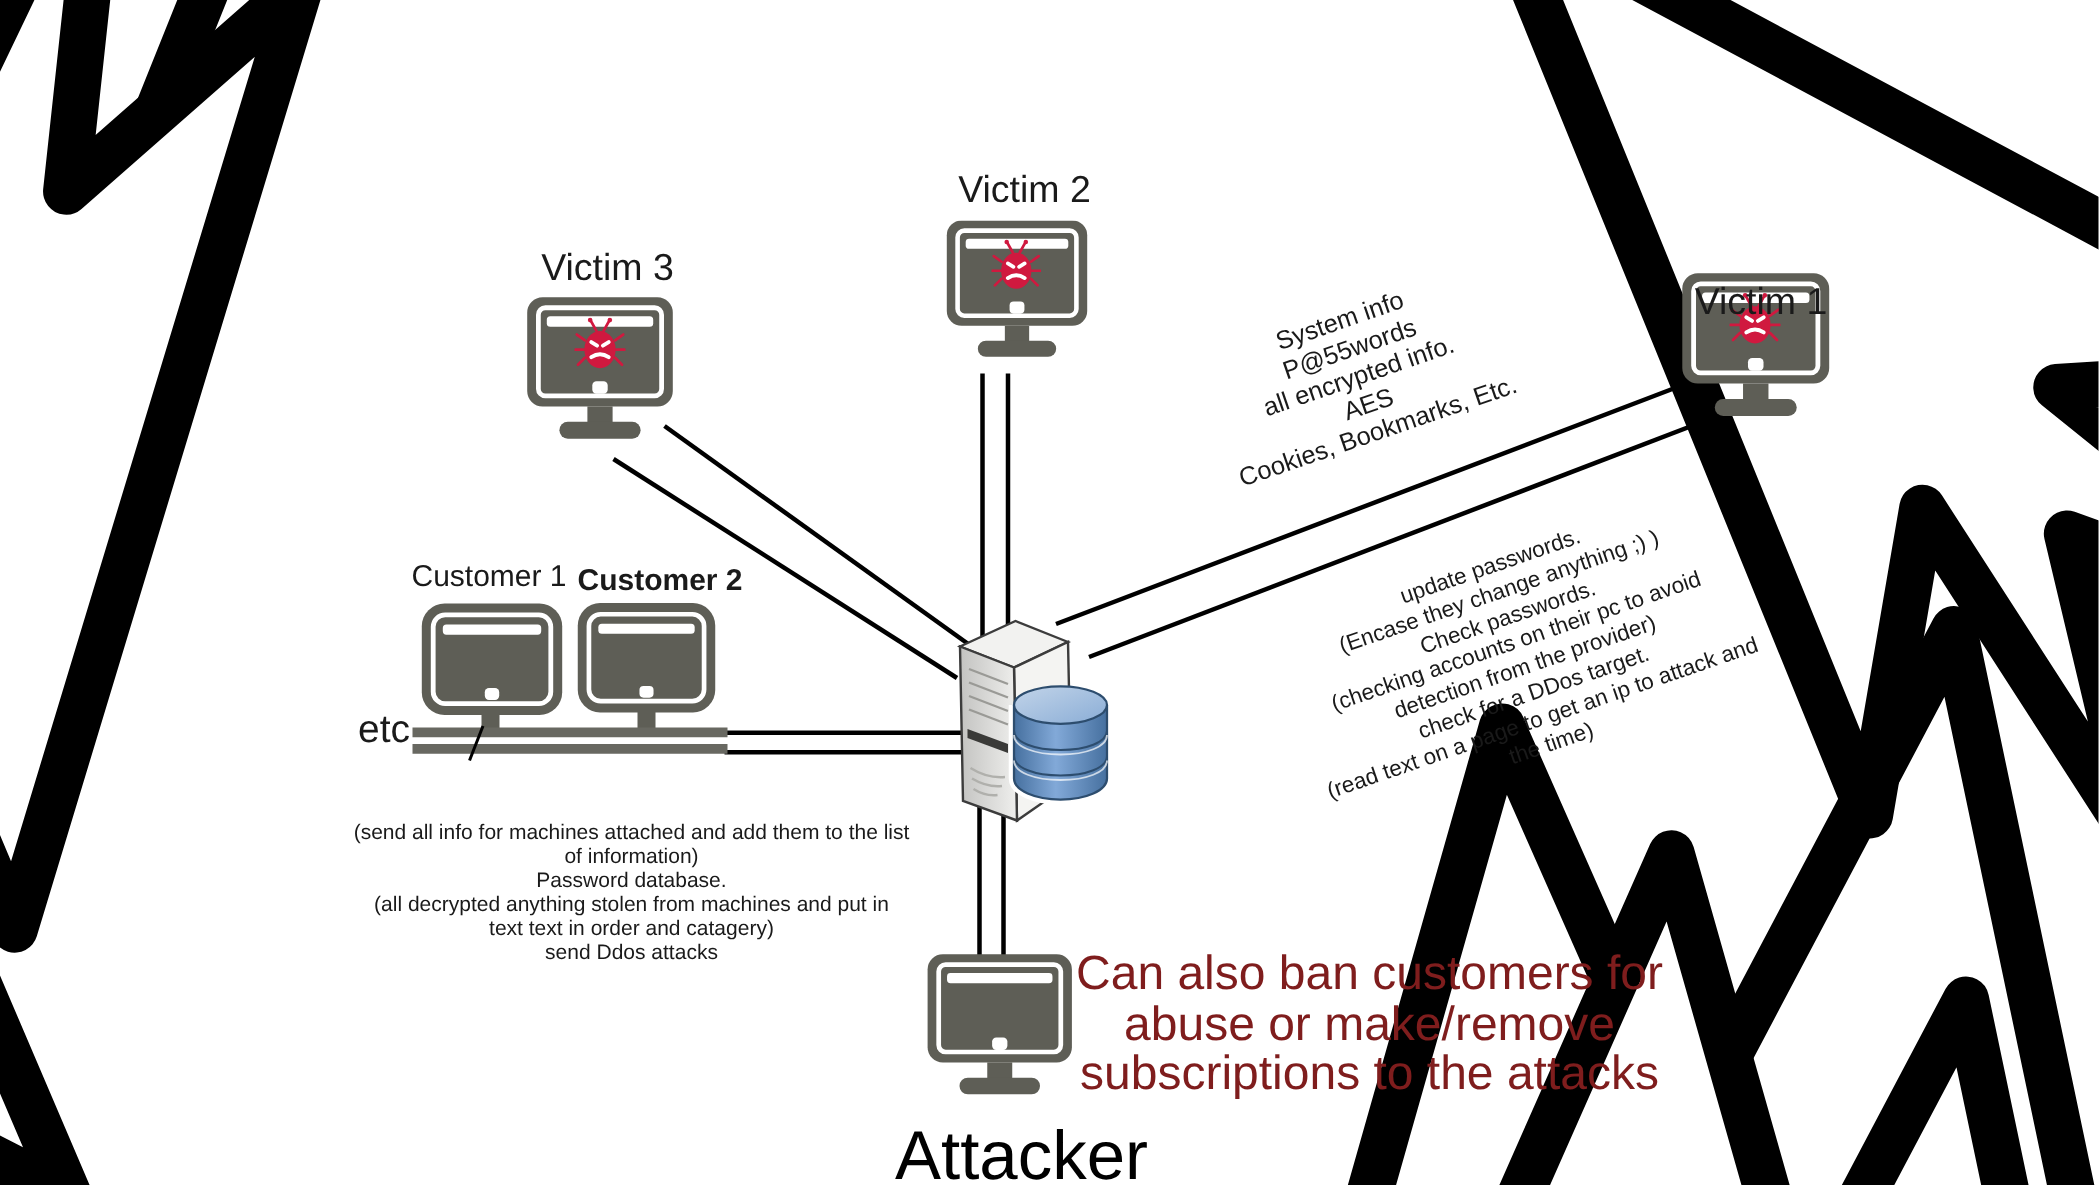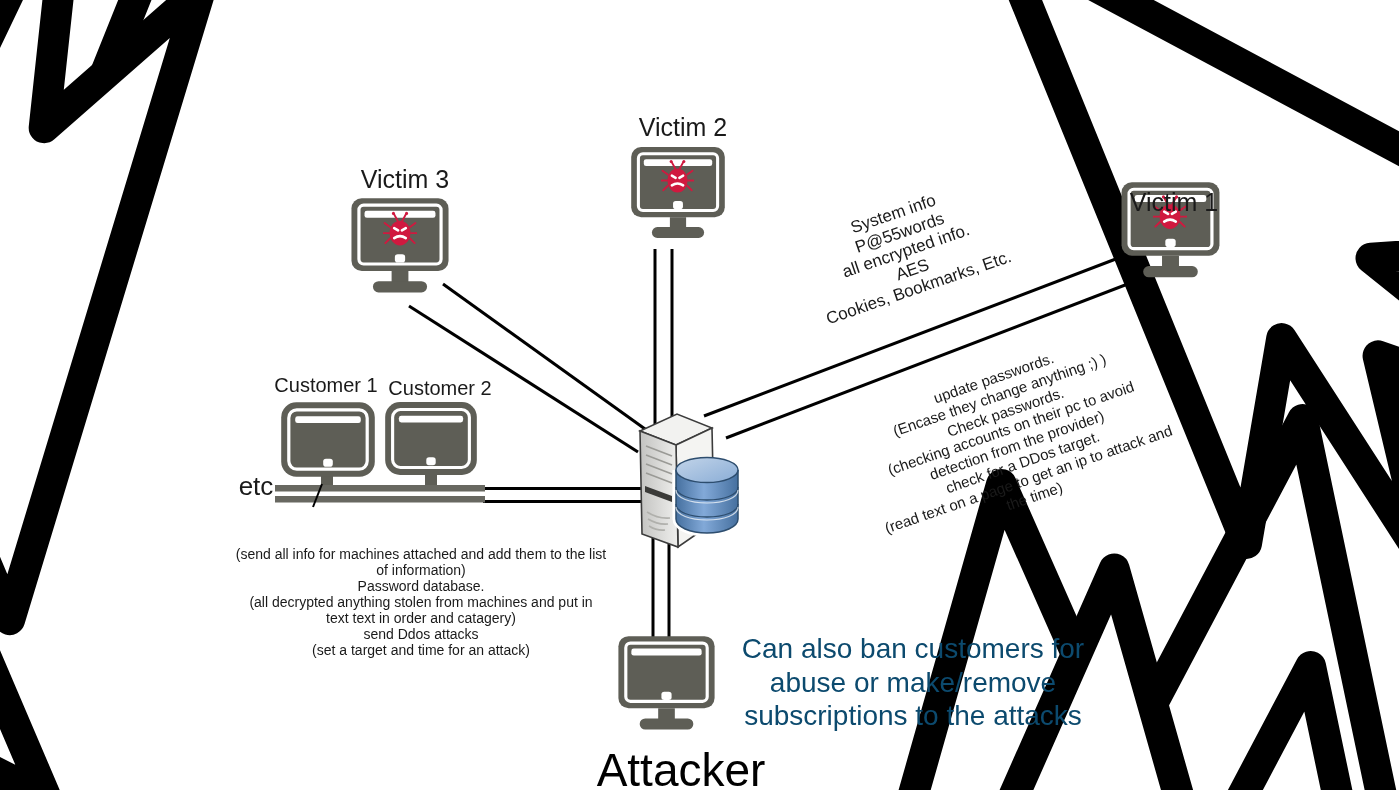--- a/index.html
+++ b/index.html
@@ -15,21 +15,21 @@
   .lbl-attacker{font-size:46px;color:#000;}
   .note{position:absolute;text-align:center;color:#1a1a1a;}
   .note div{white-space:nowrap;}
   .note-rot1{left:906px;top:251px;transform:translate(-50%,-50%) rotate(-19deg);
              font-size:17px;line-height:19.5px;}
   .note-rot2{left:1014px;top:437px;transform:translate(-50%,-50%) rotate(-19deg);
              font-size:15px;line-height:17.8px;}
   .note-customer{left:421px;top:546px;transform:translateX(-50%);
                  font-size:14px;line-height:16px;}
   .note-attacker{left:913px;top:632px;transform:translateX(-50%);
-                 font-size:28px;line-height:33.5px;color:#0c4a6e;}
+                 font-size:32px;line-height:33.5px;color:#7f1d1d;}
 </style>
 </head>
 <body>
 
 <div class="stage">
 
   <svg class="layer" width="1399" height="790" viewBox="0 0 1399 790">
     <defs>
       <linearGradient id="gFront" x1="0" y1="0" x2="1" y2="0">
         <stop offset="0" stop-color="#c3c3c1"></stop>
@@ -164,21 +164,21 @@
     <use href="#monitor-round" x="280" y="401" width="96" height="77"></use>
     <use href="#monitor-round" x="384" y="400" width="94" height="77"></use>
 
     <use href="#monitor" x="611" y="636" width="111" height="102"></use>
   </svg>
 
   <div class="lbl lbl-node" style="left:405px;top:179px;">Victim 3</div>
   <div class="lbl lbl-node" style="left:683px;top:127px;">Victim 2</div>
   <div class="lbl lbl-node" style="left:1174px;top:166px;margin-top:36px;">Victim 1</div>
   <div class="lbl lbl-customer" style="left:326px;top:385px;">Customer 1</div>
-  <div class="lbl lbl-customer" style="left:440px;top:388px;">Customer 2</div>
+  <div class="lbl lbl-customer" style="left:440px;top:388px;font-weight:bold;">Customer 2</div>
   <div class="lbl lbl-etc" style="left:256px;top:486px;">etc</div>
   <div class="lbl lbl-attacker" style="left:681px;top:770px;">Attacker</div>
 
   <div class="note note-rot1">
     <div>System info</div>
     <div>P@55words</div>
     <div>all encrypted info.</div>
     <div>AES</div>
     <div>Cookies, Bookmarks, Etc.</div>
   </div>
@@ -194,21 +194,20 @@
     <div>the time)</div>
   </div>
 
   <div class="note note-customer">
     <div>(send all info for machines attached and add them to the list</div>
     <div>of information)</div>
     <div>Password database.</div>
     <div>(all decrypted anything stolen from machines and put in</div>
     <div>text text in order and catagery)</div>
     <div>send Ddos attacks</div>
-    <div>(set a target and time for an attack)</div>
   </div>
 
   <div class="note note-attacker">
     <div>Can also ban customers for</div>
     <div>abuse or make/remove</div>
     <div>subscriptions to the attacks</div>
   </div>
 
 </div>
 

